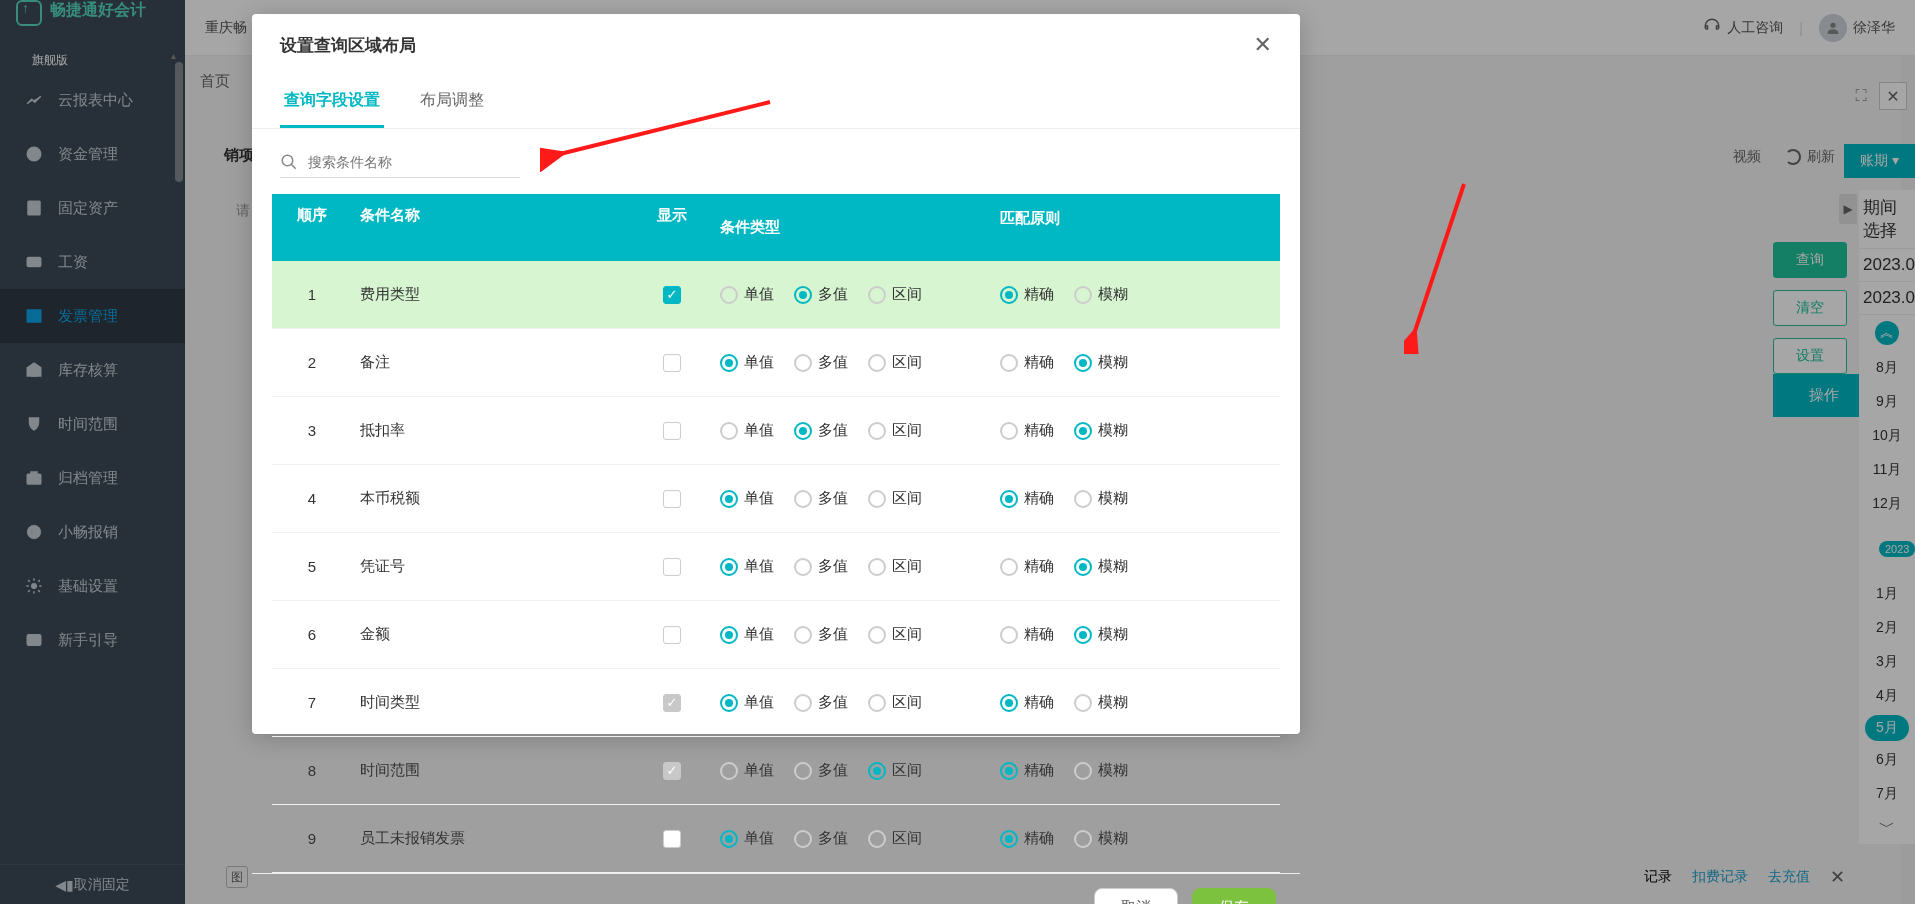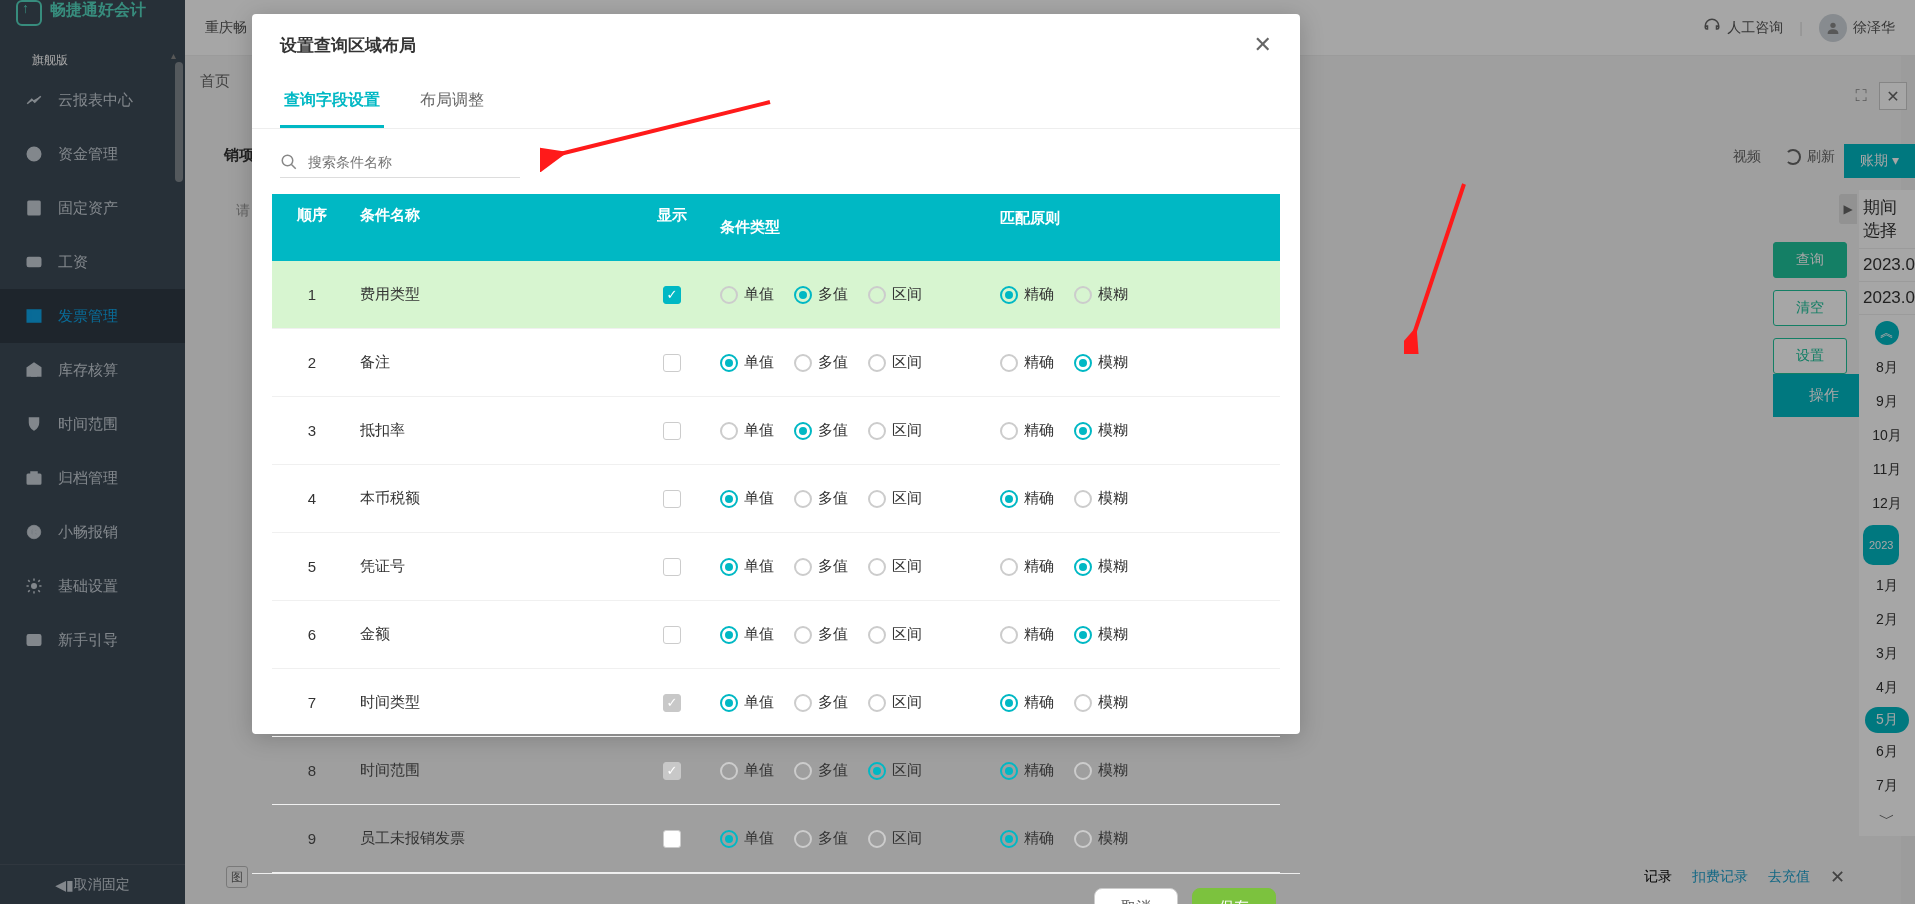--- a/index.html
+++ b/index.html
@@ -38,21 +38,21 @@
     
     
     .side-btns { position: absolute; right: 68px; top: 242px; display: flex; flex-direction: column; gap: 12px; }
     .side-btn { border: 1px solid #1fc39c; color: #1fc39c; background: #fff; padding: 8px 22px; font-size: 14px; border-radius: 3px; cursor: pointer; }
     .side-btn.primary { background: #1fc39c; color: #fff; }
     .operate-btn { position: absolute; right: 40px; top: 374px; background: #00b8c4; color: #fff; padding: 12px 36px; font-size: 15px; border: none; }
     
     
     .period-panel { position: absolute; right: 0; top: 190px; width: 56px; background: #fff; }
     .period-panel .ph { padding: 6px 4px; font-size: 17px; color: #333; border-bottom: 1px solid #eee; }
-    .period-panel .year-badge { background: #00b8c4; color: #fff; font-size: 11px; padding: 14px 6px; border-radius: 10px; display: inline-block; margin: 4px; }
+    .period-panel .year-badge { background: #00b8c4; color: #fff; font-size: 11px; padding: 2px 6px; border-radius: 10px; display: inline-block; margin: 20px; }
     .period-panel .month { padding: 8px 0; text-align: center; font-size: 14px; color: #333; cursor: pointer; }
     .period-panel .month.active { background: #00b8c4; color: #fff; border-radius: 14px; margin: 2px 6px; padding: 4px 0; }
     .period-panel .scroll-up { width: 24px; height: 24px; background: #00b8c4; color: #fff; border-radius: 50%; display: flex; align-items: center; justify-content: center; margin: 6px auto; font-size: 14px; }
     .period-panel .scroll-down { text-align: center; padding: 6px 0; color: #666; }
     .period-chevron { position: absolute; right: 58px; top: 194px; width: 18px; height: 30px; background: #e0e0e0; display: flex; align-items: center; justify-content: center; font-size: 12px; color: #666; border-radius: 3px 0 0 3px; }
     
     
     .left-frag { position: absolute; left: 224px; top: 146px; font-size: 15px; font-weight: bold; color: #333; }
     .left-frag2 { position: absolute; left: 236px; top: 202px; font-size: 14px; color: #999; }
     

